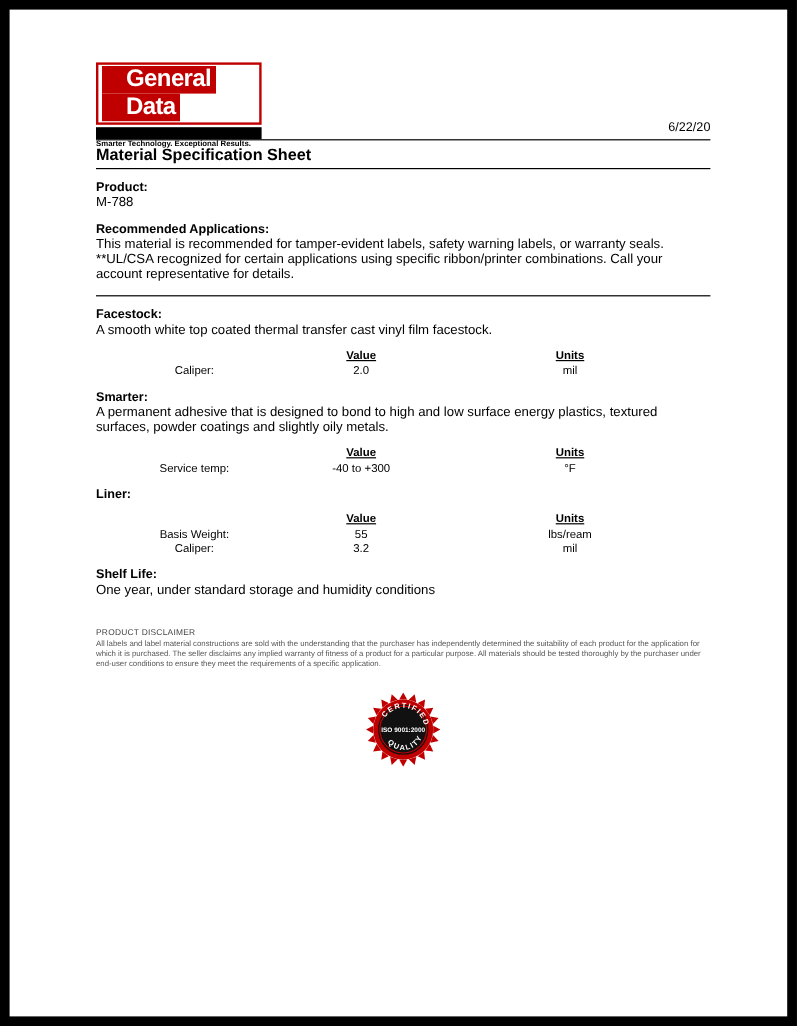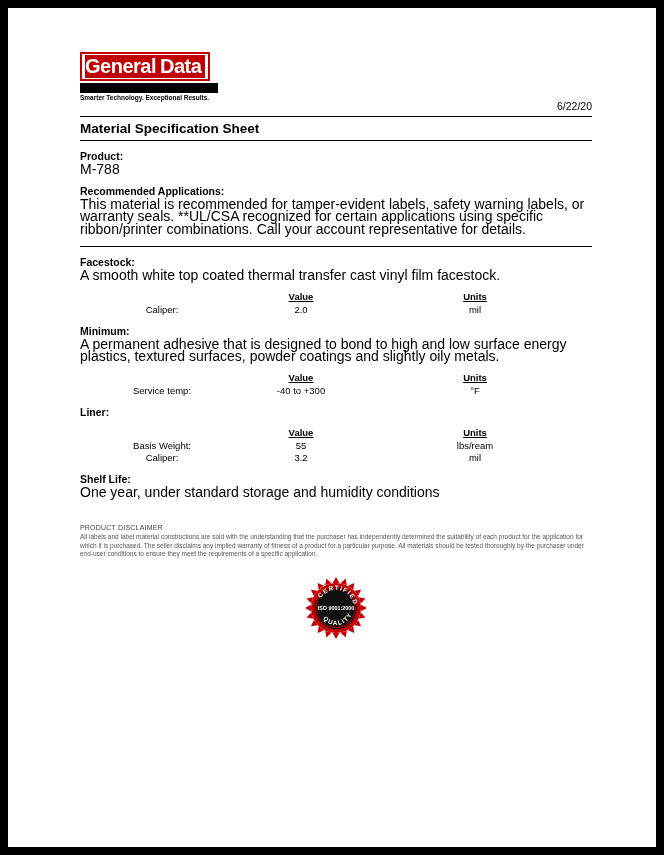--- a/index.html
+++ b/index.html
@@ -46,21 +46,21 @@
     padding: 1px 3px 1px 3px;
     display: inline-block;
   }
   .logo-text {
     font-family: "Liberation Sans", sans-serif;
     font-weight: bold;
     font-size: 20px;
     letter-spacing: -0.5px;
     color: #ffffff;
     background: #c00000;
-    padding: 0 4px 1px 0;
+    padding: 0 4px 1px 20px;
     display: inline-block;
     line-height: 22px;
   }
   .logo-bar {
     margin-top: 2px;
     height: 10px;
     background: #000000;
     width: 138px;
   }
   .logo-tag {
@@ -98,21 +98,21 @@
   .block {
     margin-top: 9px;
   }
   .lbl {
     font-size: 10.5px;
     font-weight: bold;
     color: #000000;
     margin-bottom: 1px;
   }
   .txt {
-    font-size: 14px;
+    font-size: 11px;
     color: #000000;
     line-height: 12.5px;
   }
 
   .sep {
     border-top: 1.5px solid #000000;
     margin-top: 11px;
   }
 
   
@@ -215,21 +215,21 @@
         <tr>
           <td>Caliper:</td>
           <td>2.0</td>
           <td>mil</td>
         </tr>
       </tbody>
         </table>
     </div>
 
     <div class="block">
-      <div class="lbl">Minimum:</div>
+      <div class="lbl">Smarter:</div>
       <div class="txt">A permanent adhesive that is designed to bond to high and low surface energy plastics, textured surfaces, powder coatings and slightly oily metals.</div>
       <table class="spec">
         <tbody>
             <tr>
           <th class="c-name"></th>
           <th class="c-val">Value</th>
           <th class="c-unit">Units</th>
         </tr>
         <tr>
           <td>Service temp:</td>

